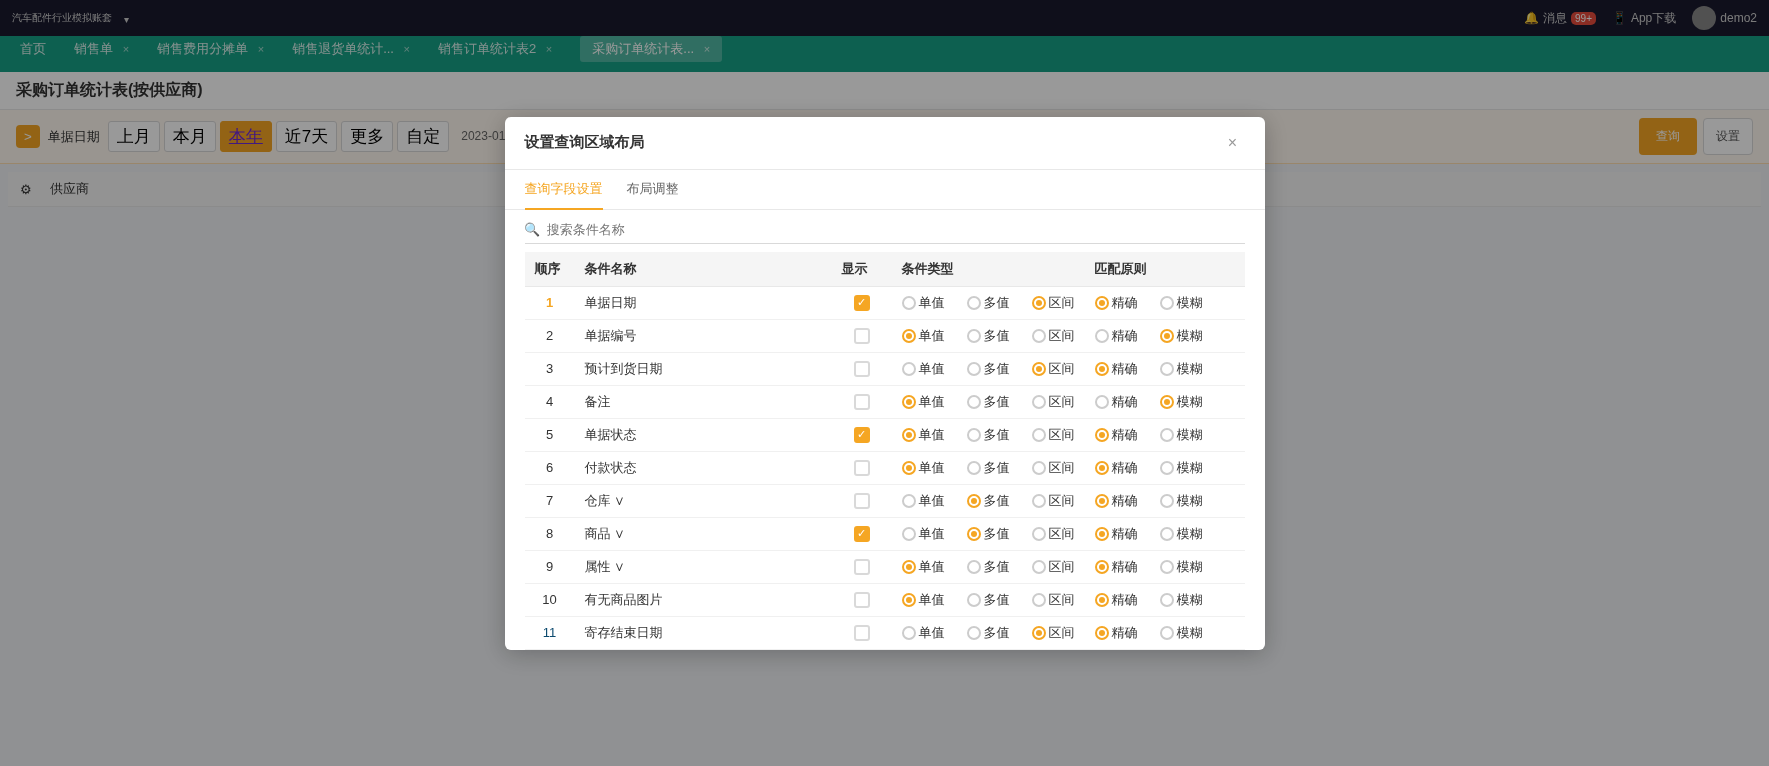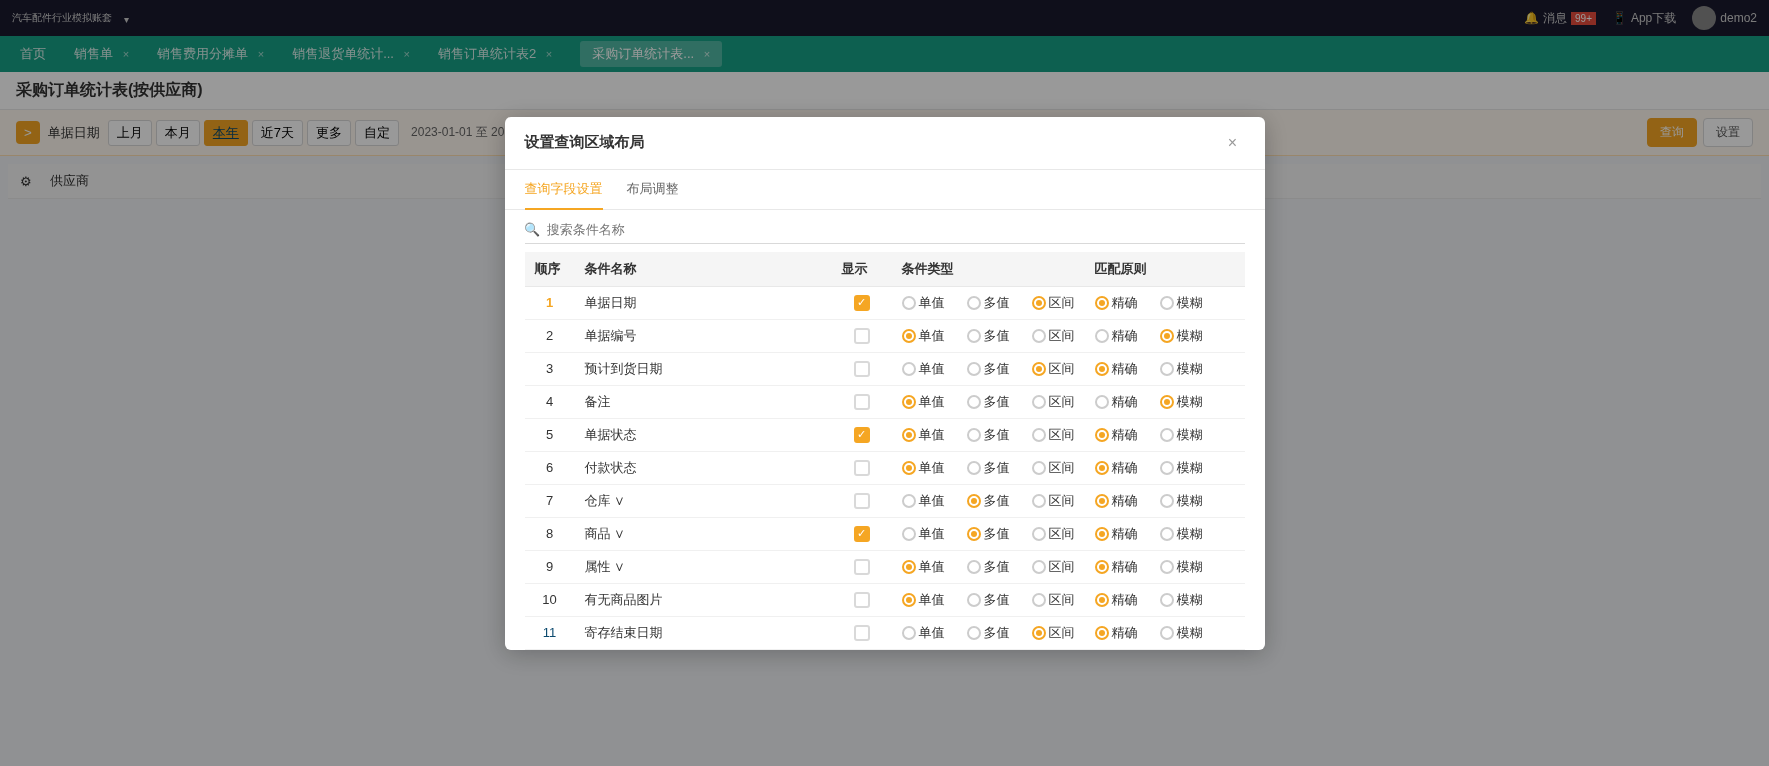--- a/index.html
+++ b/index.html
@@ -11,29 +11,29 @@
       background: #1a1a2e;
       display: flex;
       align-items: center;
       justify-content: space-between;
       padding: 0 12px;
       color: #ccc;
     }
     .top-bar-left { font-size: 10px; display: flex; align-items: flex-end; gap: 12px; }
     .top-bar-right { display: flex; align-items: center; gap: 16px; font-size: 12px; }
     .top-bar-right .notif { display: flex; align-items: center; gap: 4px; }
-    .badge { background: #e74c3c; color: white; border-radius: 0; padding: 1px 4px; font-size: 10px; }
+    .badge { background: #e74c3c; color: white; border-radius: 5px; padding: 1px 4px; font-size: 10px; }
     .avatar { width: 24px; height: 24px; border-radius: 50%; background: #888; display: inline-block; }
 
     
     .tab-bar {
       height: 36px;
       background: #17a085;
       display: flex;
-      align-items: center;
+      align-items: flex-start;
       padding: 0 8px;
       gap: 4px;
     }
     .tab-item {
       padding: 4px 12px;
       color: rgba(255,255,255,0.85);
       font-size: 13px;
       cursor: pointer;
       border-radius: 3px;
       white-space: nowrap;
@@ -45,37 +45,37 @@
     .page-header {
       background: white;
       padding: 8px 16px;
       display: flex;
       align-items: center;
       justify-content: space-between;
       border-bottom: 1px solid #e8e8e8;
     }
     .page-title { font-size: 16px; font-weight: bold; color: #333; }
     .header-actions { display: flex; gap: 8px; align-items: center; }
-    .btn { padding: 5px 12px; border-radius: 4px; border: 1px solid #a21caf; background: white; cursor: pointer; font-size: 12px; display: flex; align-items: center; gap: 4px; }
+    .btn { padding: 5px 12px; border-radius: 4px; border: 5px solid #a21caf; background: white; cursor: pointer; font-size: 12px; display: flex; align-items: center; gap: 4px; }
     .btn-primary { background: #f5a623; border-color: #f5a623; color: white; }
     .btn-outline { border: 1px solid #d9d9d9; color: #555; }
 
     
     .filter-bar {
       background: #fff8f0;
       padding: 8px 16px;
       display: flex;
       align-items: center;
       gap: 8px;
       border-bottom: 1px solid #ffe0b2;
     }
     .filter-toggle { background: #f5a623; color: white; border: none; border-radius: 4px; padding: 4px 8px; cursor: pointer; }
     .date-chips { display: flex; gap: 4px; align-items: center; }
-    .chip { padding: 3px 8px; border-radius: 3px; font-size: 13px; cursor: pointer; border: 1px solid #d9d9d9; background: white; text-align: center; }
-    .chip.active { background: #f5a623; color: #0c4a6e; border-color: #f5a623; text-decoration: underline; }
+    .chip { padding: 3px 8px; border-radius: 3px; font-size: 17px; cursor: pointer; border: 1px solid #d9d9d9; background: white; text-align: center; }
+    .chip.active { background: #f5a623; color: #6d28d9; border-color: #f5a623; text-decoration: underline; }
     .date-range { font-size: 12px; color: #666; margin-left: 4px; }
 
     
     .table-area { background: white; margin: 8px; border-radius: 4px; }
     .table-header-row {
       display: flex;
       background: #f5f5f5;
       border-bottom: 1px solid #e8e8e8;
       padding: 8px 12px;
       align-items: center;

